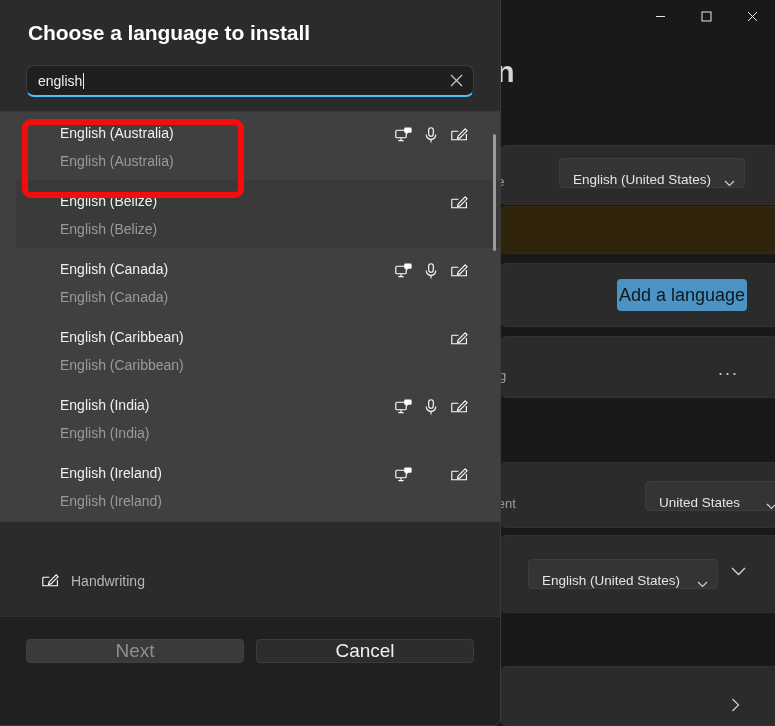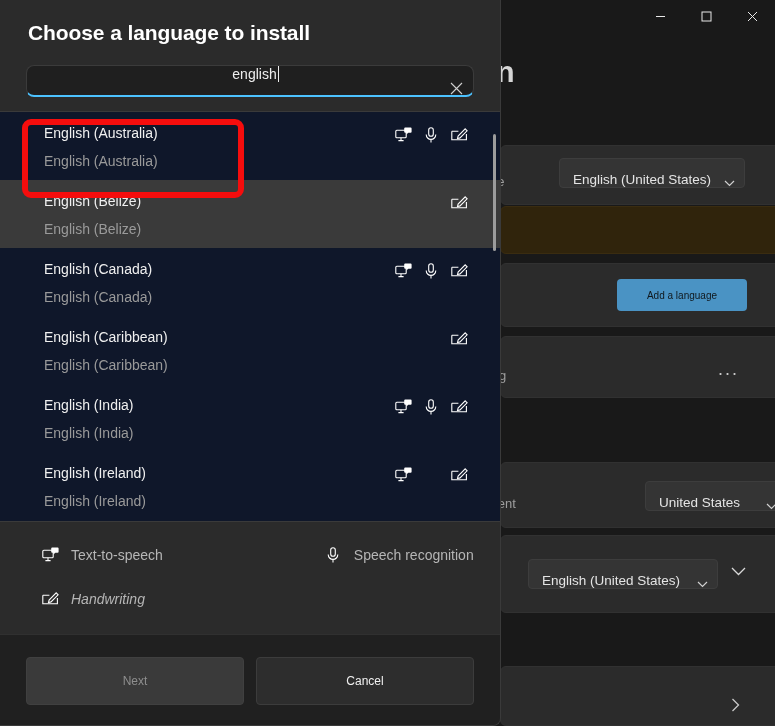--- a/index.html
+++ b/index.html
@@ -98,21 +98,21 @@
 
   .btn-accent {
     position: absolute;
     height: 32px;
     background: #4a93c4;
     border-radius: 4px;
     display: flex;
     align-items: center;
     justify-content: center;
     padding: 0 15px;
-    font-size: 10px;
+    font-size: 18px;
     color: #10181d;
     white-space: nowrap;
   }
 
   .ellipsis-btn {
     position: absolute;
     color: #c9c9c9;
     font-size: 18px;
     letter-spacing: 2px;
     line-height: 1;
@@ -158,21 +158,20 @@
   .search-wrap {
     position: relative;
     margin: 20px 26px 0 26px;
     height: 32px;
     background: #1f1f1f;
     border: 1px solid #3b3b3b;
     border-bottom: 2px solid #4cc2ff;
     border-radius: 8px;
     display: flex;
     align-items: center;
-    flex-direction: column;
   }
   .search-text {
     padding-left: 11px;
     font-size: 14px;
     color: #ededed;
     display: flex;
     align-items: center;
   }
   .caret {
     display: inline-block;
@@ -192,21 +191,22 @@
   .list-sep {
     margin-top: 14px;
     height: 1px;
     background: #3a3a3a;
   }
 
   .list-area {
     position: relative;
     flex: 0 0 409px;
     overflow: hidden;
-    background: #0f172a;
+    background: #404040;
+    padding-left: 16px;
   }
   .lang-row {
     position: relative;
     height: 68px;
     padding: 11px 40px 0 44px;
     background: transparent;
   }
   .lang-row.hovered { background: #3a3a3a; }
   .lang-name {
     font-size: 14px;
@@ -284,26 +284,26 @@
     flex: 1 1 auto;
     background: #202020;
     border-top: 1px solid #303030;
     padding: 22px 26px 0 26px;
     display: flex;
     gap: 12px;
     align-items: flex-start;
   }
   .dlg-btn {
     flex: 1 1 0;
-    height: 48px;
+    height: 24px;
     border-radius: 4px;
     display: flex;
     align-items: center;
     justify-content: center;
-    font-size: 12px;
+    font-size: 19px;
   }
   .dlg-btn.disabled {
     background: #3a3a3a;
     border: 1px solid #404040;
     color: #8e8e8e;
   }
   .dlg-btn.normal {
     background: #2d2d2d;
     border: 1px solid #3c3c3c;
     color: #f0f0f0;
@@ -550,42 +550,21 @@
           </span>
         </div>
       </div>
 
       <div class="scrollbar">
         <div class="scroll-thumb"></div>
       </div>
     </div>
 
     <div class="legend">
-      <div class="legend-row">
-        <div class="legend-item">
-          <span class="lic">
-            <svg width="17" height="16" viewBox="0 0 17 16" fill="none" stroke="currentColor" stroke-width="1.1">
-              <rect x="0.8" y="3.2" width="10.4" height="7.6" rx="1"></rect>
-              <path d="M6 10.8v2.6M3.4 13.6h5.2"></path>
-              <path d="M10.2 0.6h5.4a1 1 0 011 1v3.1a1 1 0 01-1 1h-2.3l-1.9 1.7V5.7h-1.2a1 1 0 01-1-1V1.6a1 1 0 011-1z" fill="currentColor" stroke="none"></path>
-            </svg>
-          </span>
-          <span>Text-to-speech</span>
-        </div>
-        <div class="legend-item second">
-          <span class="lic">
-            <svg width="12" height="17" viewBox="0 0 12 17" fill="none" stroke="currentColor" stroke-width="1.1">
-              <rect x="3.7" y="0.8" width="4.6" height="8.4" rx="2.3"></rect>
-              <path d="M1.2 7.6a4.8 4.8 0 009.6 0M6 12.4v3.2"></path>
-            </svg>
-          </span>
-          <span>Speech recognition</span>
-        </div>
-      </div>
-      <div class="legend-row" style="margin-top:14px;font-style:italic;">
+      <div class="legend-row" style="margin-top:26px;">
         <div class="legend-item">
           <span class="lic">
             <svg width="17" height="15" viewBox="0 0 17 15" fill="none" stroke="currentColor" stroke-width="1.1">
               <path d="M0.8 3.2h6.6M0.8 3.2v8.6h14.6V6"></path>
               <path d="M14.2 0.9l1.9 1.9-7.1 7.1-2.5.6.6-2.5z"></path>
             </svg>
           </span>
           <span>Handwriting</span>
         </div>
       </div>

